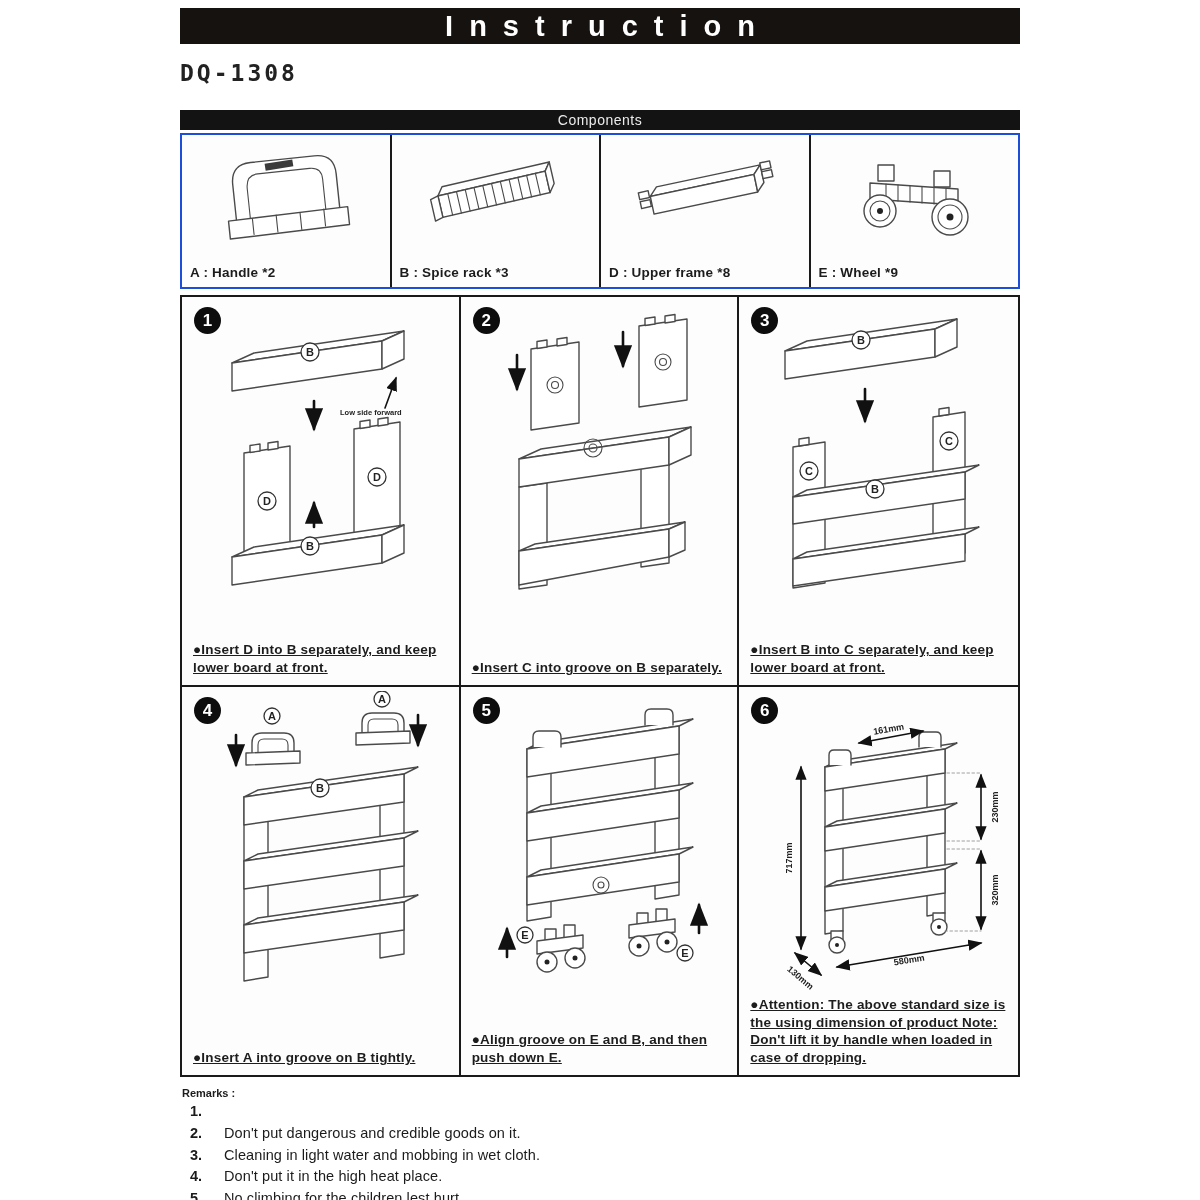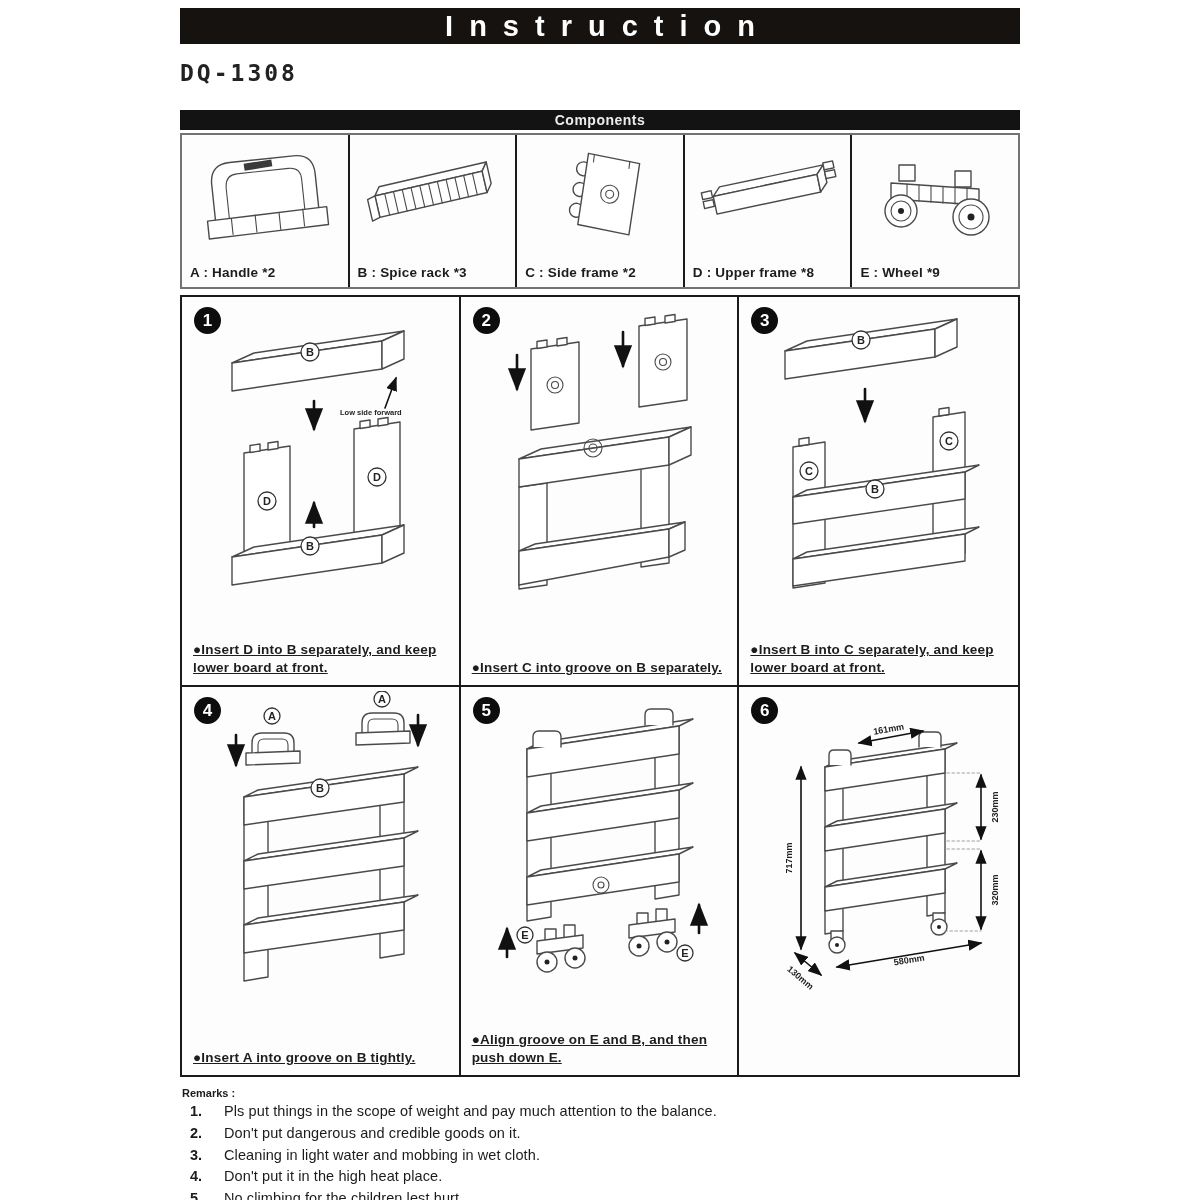--- a/index.html
+++ b/index.html
@@ -4,22 +4,22 @@
 <style>
   html,body{margin:0;padding:0;background:#fff;}
   .sheet{position:relative;width:1200px;height:1200px;background:#fff;overflow:hidden;
          font-family:"Liberation Sans",sans-serif;color:#1c1c1c;}
   .page{position:absolute;left:180px;top:0;width:840px;}
   .title-bar{margin-top:8px;height:36px;background:#16120f;display:flex;align-items:center;justify-content:center;}
   .title-bar span{color:#fff;font-weight:700;font-size:29px;letter-spacing:16px;padding-left:16px;}
   .model{margin-top:16px;font-family:"DejaVu Sans Mono",monospace;
          font-size:23px;font-weight:700;letter-spacing:3px;color:#222;}
   .section-bar{margin-top:24px;height:20px;background:#131313;color:#ececec;display:flex;
-               align-items:center;justify-content:center;font-size:14px;font-weight:700;letter-spacing:.5px;}
-  .comp-row{margin-top:3px;display:flex;border:2px solid #737373;height:152px;background:#fdfdfd;}
+               align-items:center;justify-content:center;font-size:14px;font-weight:400;letter-spacing:.5px;}
+  .comp-row{margin-top:3px;display:flex;border:2px solid #1d4ed8;height:152px;background:#fdfdfd;}
   .comp-cell{flex:1;border-right:2px solid #1a1a1a;position:relative;}
   .comp-cell:last-child{border-right:none;}
   .comp-cell svg{display:block;margin:4px auto 0 auto;}
   .comp-label{position:absolute;left:8px;bottom:7px;font-size:13.5px;font-weight:700;letter-spacing:.2px;white-space:nowrap;}
   .steps-grid{margin-top:6px;display:grid;grid-template-columns:repeat(3,1fr);border:2px solid #1a1a1a;background:#fdfdfd;}
   .step-cell{position:relative;height:388px;border-right:2px solid #1a1a1a;border-bottom:2px solid #1a1a1a;}
   .step-cell:nth-child(3n){border-right:none;}
   .step-cell:nth-child(n+4){border-bottom:none;}
   .step-num{position:absolute;top:10px;left:12px;width:27px;height:27px;border-radius:50%;
             background:#0d0d0d;color:#fff;font-size:17px;font-weight:700;display:flex;
@@ -93,35 +93,20 @@
           <line class="ln2" x1="88" y1="44" x2="88" y2="66"></line>
               <line class="ln2" x1="97" y1="44" x2="97" y2="66"></line>
           <line class="ln2" x1="106" y1="44" x2="106" y2="66"></line>
               <line class="ln2" x1="115" y1="44" x2="115" y2="66"></line>
           <line class="ln2" x1="124" y1="44" x2="124" y2="66"></line>
         </g>
       </svg>
       <div class="comp-label">B : Spice rack *3</div>
     </div>
 
-    <div class="comp-cell">
-      <svg class="comp-draw" width="160" height="112" viewBox="0 0 160 112">
-        <g transform="rotate(7 80 52)">
-          <circle class="ln" cx="61" cy="32" r="7"></circle>
-          <circle class="ln" cx="60" cy="53" r="7"></circle>
-          <circle class="ln" cx="59" cy="74" r="7"></circle>
-          <polygon class="ln" points="64,16 116,20 114,92 62,88"></polygon>
-          <circle class="ln2" cx="90" cy="54" r="9"></circle>
-          <circle class="ln2" cx="90" cy="54" r="4"></circle>
-          <line class="ln2" x1="70" y1="17" x2="70" y2="24"></line>
-          <line class="ln2" x1="106" y1="19" x2="106" y2="26"></line>
-        </g>
-      </svg>
-      <div class="comp-label">C : Side frame *2</div>
-    </div>
 
     <div class="comp-cell">
       <svg class="comp-draw" width="160" height="112" viewBox="0 0 160 112">
         <g transform="rotate(-12 80 55)">
           <polygon class="ln" points="26,46 132,46 140,38 34,38"></polygon>
           <polygon class="ln" points="26,46 132,46 132,64 26,64"></polygon>
           <polygon class="ln" points="132,46 140,38 140,56 132,64"></polygon>
           <rect class="ln" x="15" y="40" width="10" height="7"></rect>
           <rect class="ln" x="15" y="49" width="10" height="7"></rect>
           <rect class="ln" x="140" y="36" width="10" height="7"></rect>
@@ -406,28 +391,28 @@
         <text class="dim-t" x="246" y="119" transform="rotate(-90 246 116)">230mm</text>
         <line class="guide" x1="198" y1="158" x2="232" y2="158"></line>
         <line class="guide" x1="196" y1="240" x2="232" y2="240"></line>
         <line class="dim" x1="232" y1="160" x2="232" y2="238" marker-start="url(#as6)" marker-end="url(#ae6)"></line>
         <text class="dim-t" x="246" y="202" transform="rotate(-90 246 199)">320mm</text>
         <line class="dim" x1="88" y1="276" x2="232" y2="252" marker-start="url(#as6)" marker-end="url(#ae6)"></line>
         <text class="dim-t" x="160" y="272" transform="rotate(-9 160 268)">580mm</text>
         <line class="dim" x1="46" y1="262" x2="72" y2="284" marker-start="url(#as6)" marker-end="url(#ae6)"></line>
         <text class="dim-t" x="52" y="290" transform="rotate(40 52 286)">130mm</text>
       </svg>
+      <div class="step-caption">●Attention: The above standard size is the using dimension of product Note: Don't lift it by handle when loaded in case of dropping.</div>
     </div>
   </div>
 
   <div class="remarks">
     <div class="remarks-title">Remarks :</div>
     <div class="remark-row">
       <span class="remark-num">1.</span>
-      <span class="remark-text">Pls put things in the scope of  weight and pay much attention to the balance.</span>
     </div>
     <div class="remark-row">
       <span class="remark-num">2.</span>
       <span class="remark-text">Don't put dangerous and credible goods on it.</span>
     </div>
     <div class="remark-row">
       <span class="remark-num">3.</span>
       <span class="remark-text">Cleaning in light water and mobbing in wet cloth.</span>
     </div>
     <div class="remark-row">

